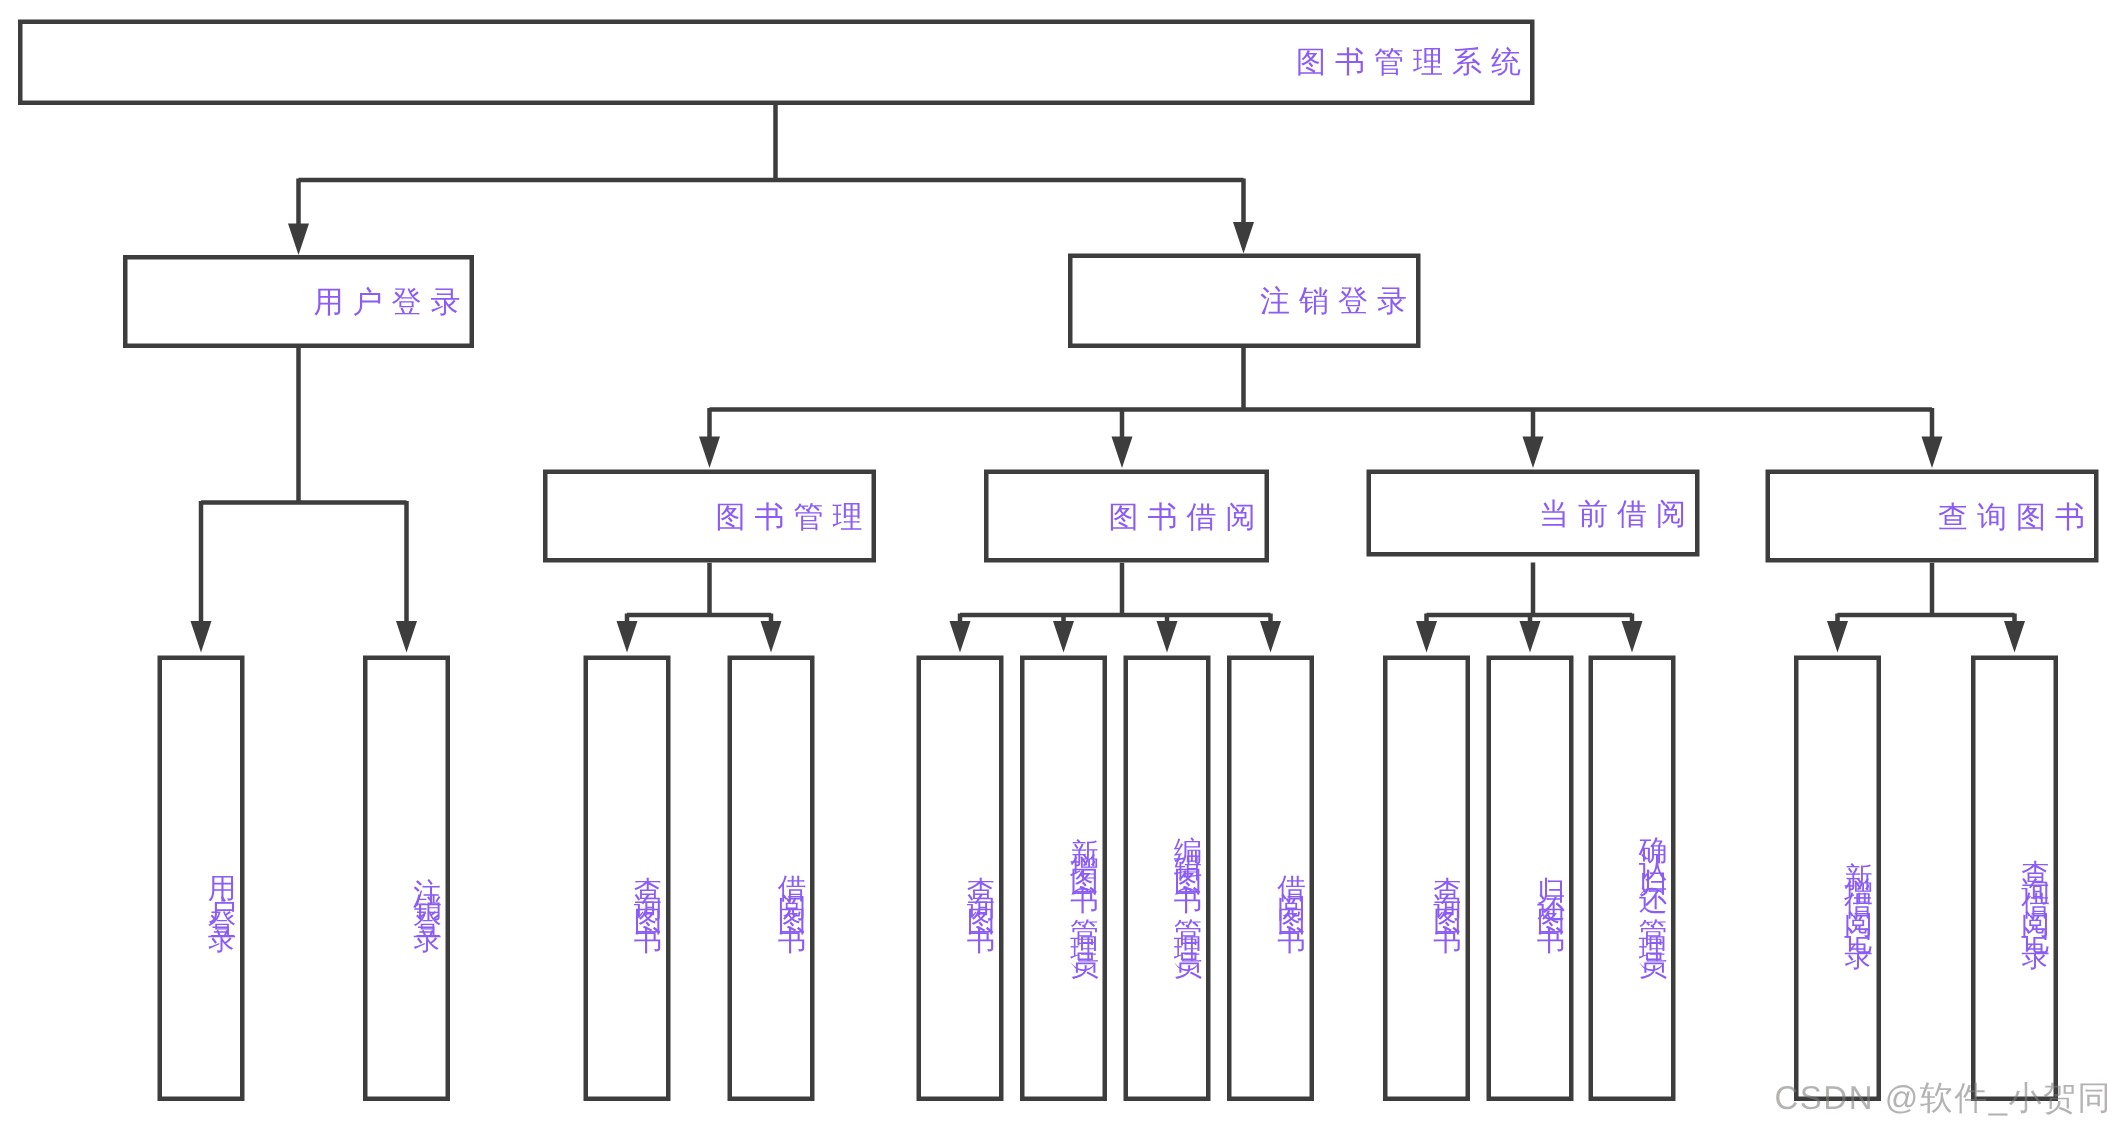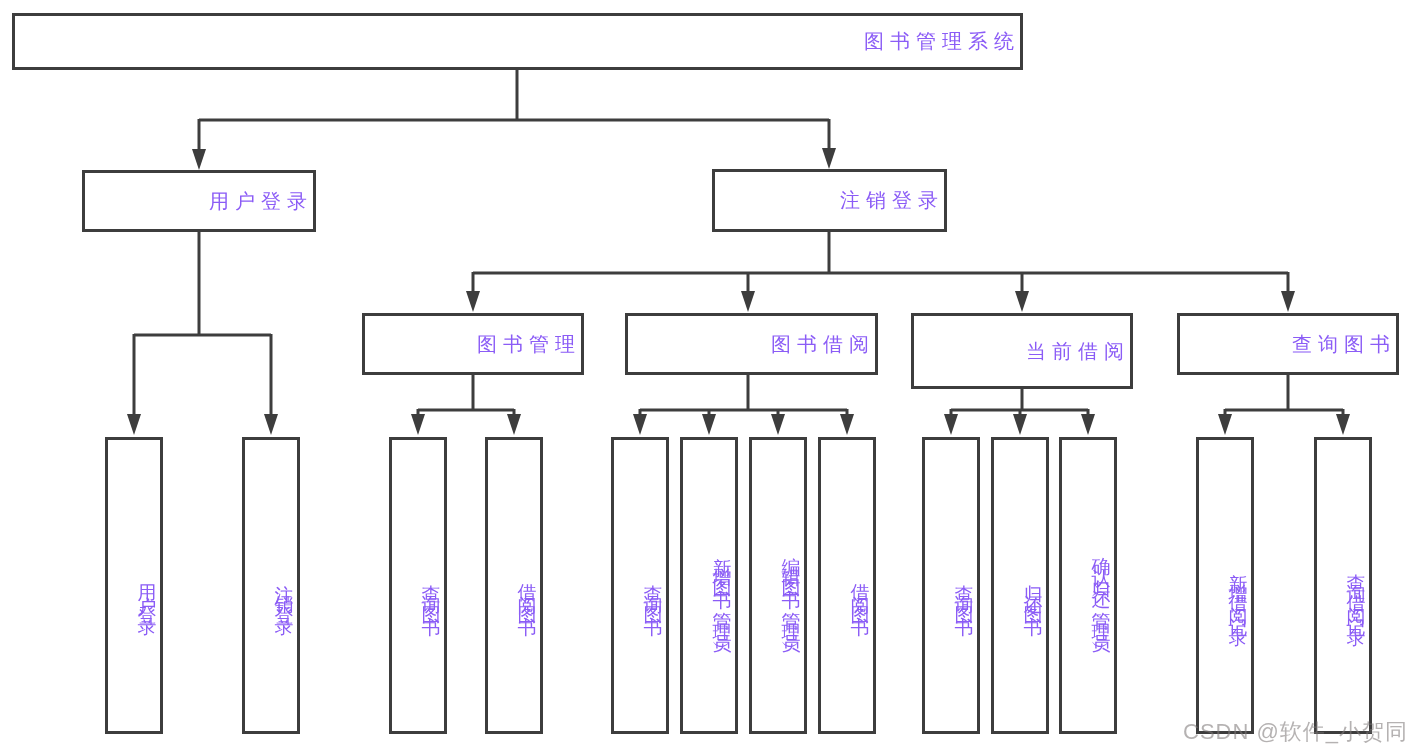--- a/index.html
+++ b/index.html
@@ -134,24 +134,24 @@
   <div class="box" style="left:82px; top:170px; width:234px; height:62px;">
     <span class="hlabel">用户登录</span>
   </div>
   <div class="box" style="left:712px; top:169px; width:235px; height:63px;">
     <span class="hlabel">注销登录</span>
   </div>
 
   <div class="box" style="left:362px; top:313px; width:222px; height:62px;">
     <span class="hlabel">图书管理</span>
   </div>
-  <div class="box" style="left:625px; top:313px; width:253px; height:62px;font-family:Liberation Mono, monospace;">
+  <div class="box" style="left:656px; top:313px; width:190px; height:62px;font-family:Liberation Mono, monospace;">
     <span class="hlabel">图书借阅</span>
   </div>
-  <div class="box" style="left:911px; top:313px; width:222px; height:76px;">
+  <div class="box" style="left:911px; top:313px; width:222px; height:58px;">
     <span class="hlabel">当前借阅</span>
   </div>
   <div class="box" style="left:1177px; top:313px; width:222px; height:62px;">
     <span class="hlabel">查询图书</span>
   </div>
 
   <div class="box leaf" style="left:105px; top:437px; width:58px; height:297px;">
     <span class="vlabel">用户登录</span>
   </div>
   <div class="box leaf" style="left:242px; top:437px; width:58px; height:297px;">

